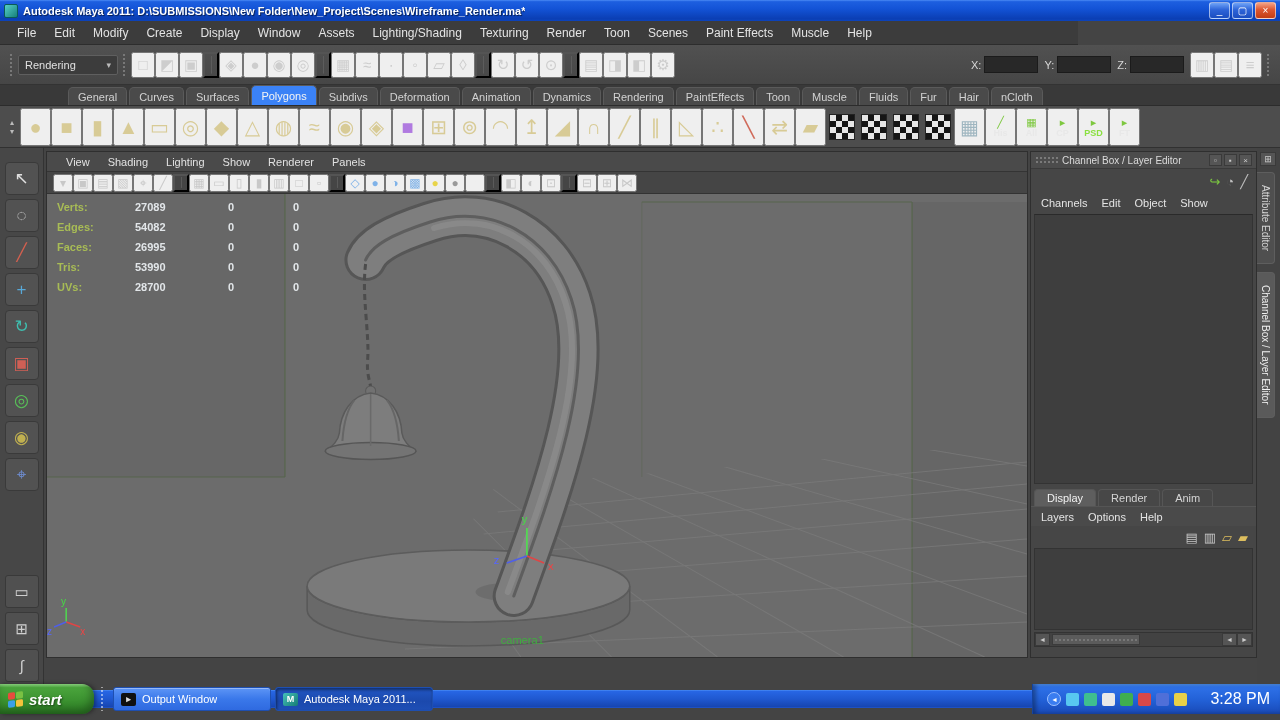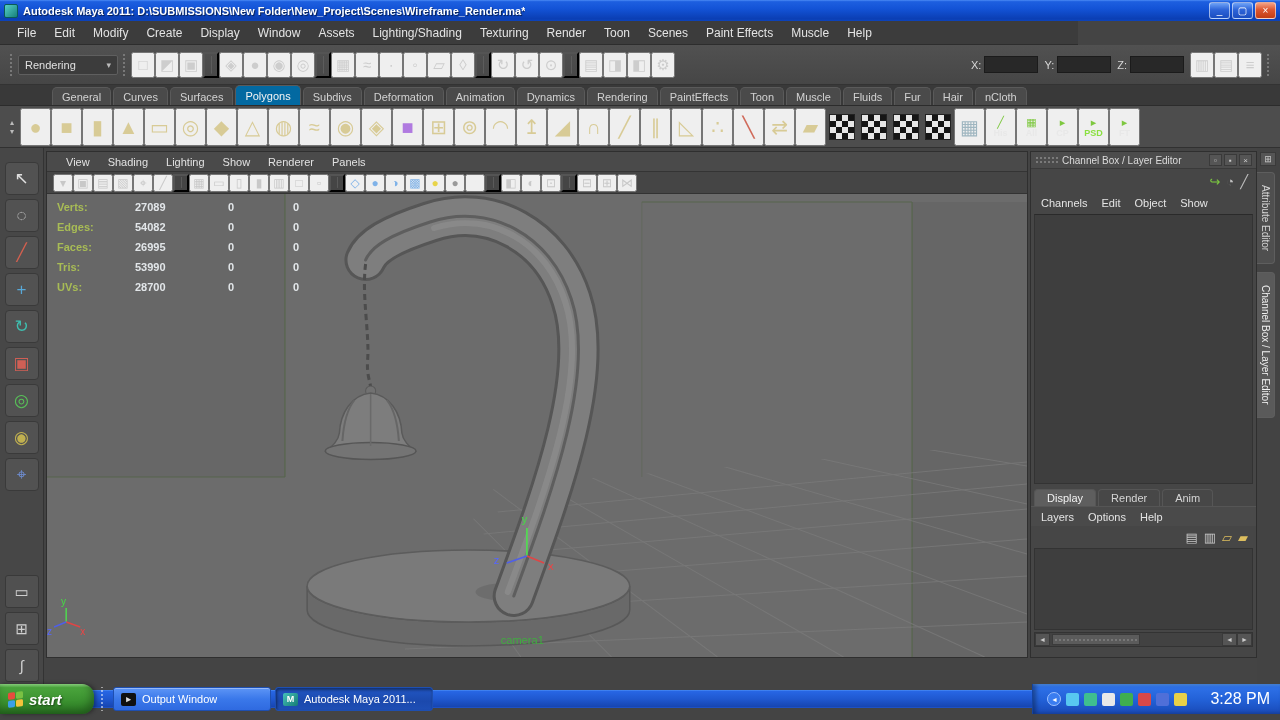--- a/index.html
+++ b/index.html
@@ -40,25 +40,25 @@
     color:#cdcdcd;font-size:15px;flex:none;}
   .sl-icon.k-div{width:8px;background:linear-gradient(#5c5c5c,#5c5c5c) center/1px 80% no-repeat;color:transparent;}
   .sl-spacer{flex:1;}
   .coord{display:flex;align-items:center;margin-right:6px;flex:none;}
   .coord-label{font-size:11px;color:#d8d8d8;margin-right:3px;}
   .coord-input{width:54px;height:17px;background:#282828;border:1px solid #1b1b1b;color:#ddd;
     font-size:11px;font-family:"Liberation Sans",sans-serif;padding:0 3px;}
 
   
   .shelftabs{position:absolute;left:0;top:85px;width:1280px;height:21px;background:#393939;
-    border-bottom:1px solid #2c2c2c;display:flex;align-items:flex-end;padding-left:52px;gap:2px;}
+    border-bottom:1px solid #2c2c2c;display:flex;align-items:flex-end;padding-left:68px;gap:2px;}
   .shelf-tab{height:18px;padding:0 9px;font-size:11px;color:#d2d2d2;background:#4a4a4a;
     border:1px solid #5a5a5a;border-bottom:none;border-radius:5px 5px 0 0;
     display:flex;align-items:center;white-space:nowrap;}
-  .shelf-tab.active{background:#0369a1;color:#f4f4f4;height:20px;}
+  .shelf-tab.active{background:#3b82f6;color:#f4f4f4;height:20px;}
   .shelf{position:absolute;left:0;top:106px;width:1280px;height:42px;background:#4d4d4d;
     border-bottom:1px solid #313131;display:flex;align-items:center;padding-left:4px;}
   .shelf-nav{width:16px;height:34px;display:flex;flex-direction:column;align-items:center;
     justify-content:center;color:#bbb;font-size:8px;line-height:9px;flex:none;}
   .shelf-icon{width:31px;height:38px;display:flex;flex-direction:column;align-items:center;
     justify-content:center;color:#d8cb96;font-size:20px;line-height:20px;flex:none;}
   .shelf-icon .ic-label{font-size:9px;font-weight:bold;color:#e8e8e8;line-height:10px;}
   .shelf-icon.k-purple{color:#b07ae0;}
   .shelf-icon.k-red{color:#d06a5a;}
   .shelf-icon.k-dark{color:#9fb6c0;}

